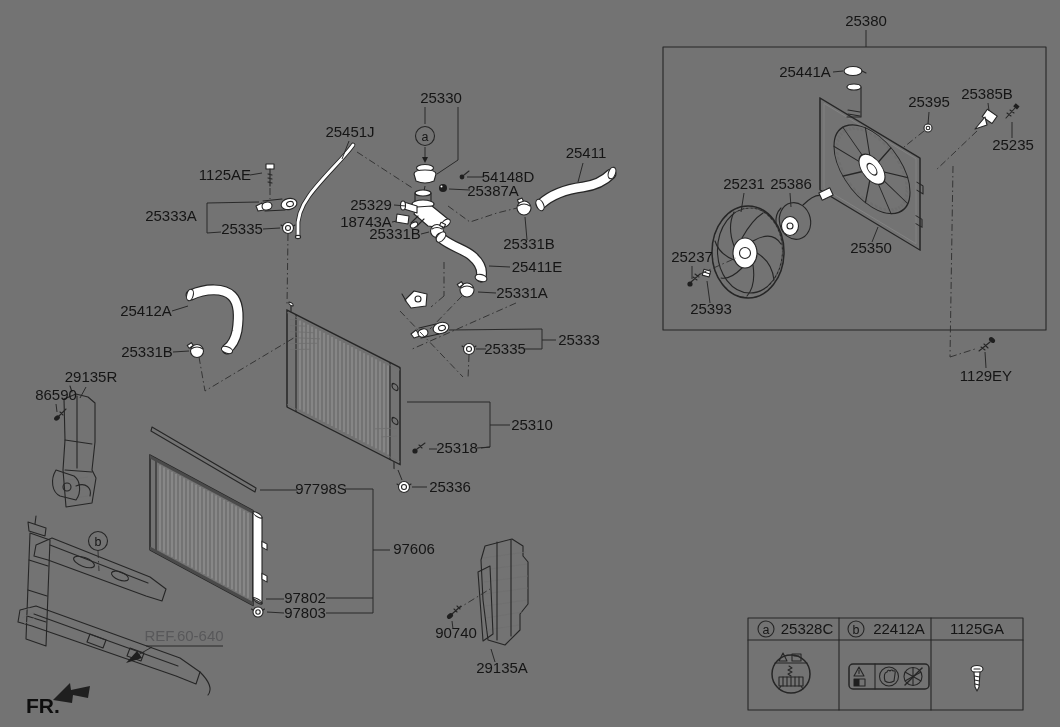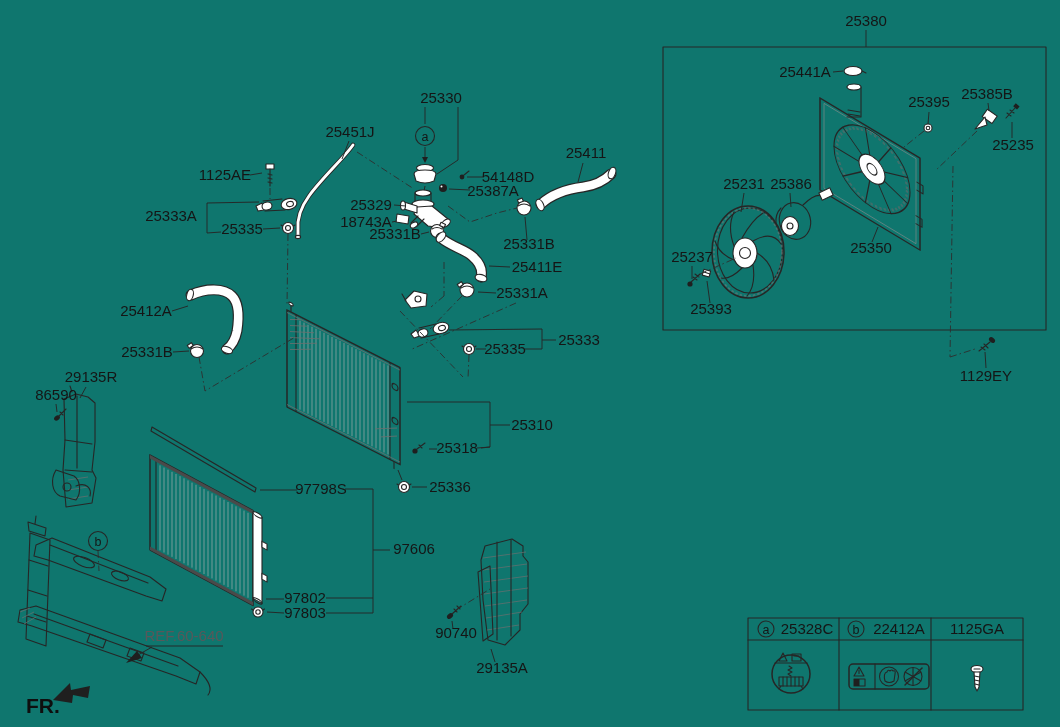--- a/index.html
+++ b/index.html
@@ -1,16 +1,16 @@
 <!DOCTYPE html>
 <html><head>
 <meta charset="utf-8">
 <style>
   html,body{margin:0;padding:0;background:#fff;}
-  .stage{position:relative;width:1060px;height:727px;background:#0f766e;overflow:hidden;}
+  .stage{position:relative;width:1060px;height:727px;background:#737373;overflow:hidden;}
   svg{position:absolute;left:0;top:0;}
   .ln{fill:none;stroke:#262626;stroke-width:1.1;stroke-linecap:round;stroke-linejoin:round;}
   .lw2{stroke-width:1.5;}
   .fine{fill:none;stroke:#b4b4b4;stroke-width:.55;}
   .med{fill:none;stroke:#6f6f6f;stroke-width:.7;}
   .dd{fill:none;stroke:#2e2e2e;stroke-width:.9;stroke-dasharray:7 3 1.5 3;}
   .ld{fill:none;stroke:#262626;stroke-width:.95;}
   .blk{fill:#1f1f1f;stroke:none;}
   .whf{fill:#ffffff;}
   .tubeO{fill:none;stroke:#262626;stroke-width:11;stroke-linecap:round;}

